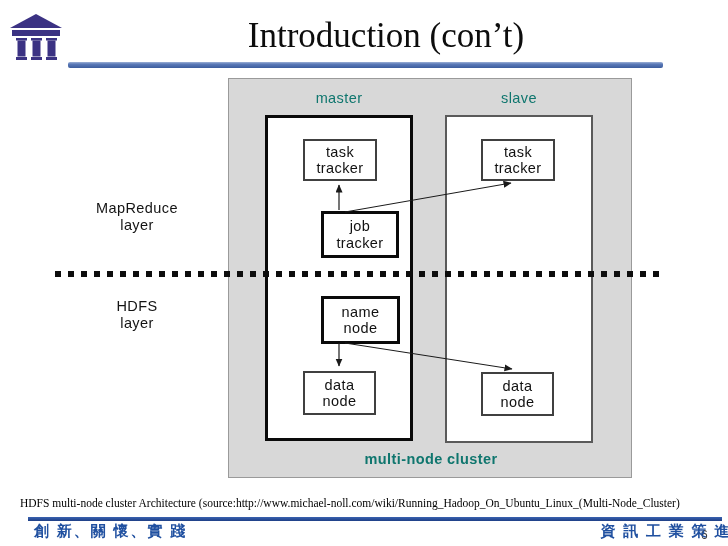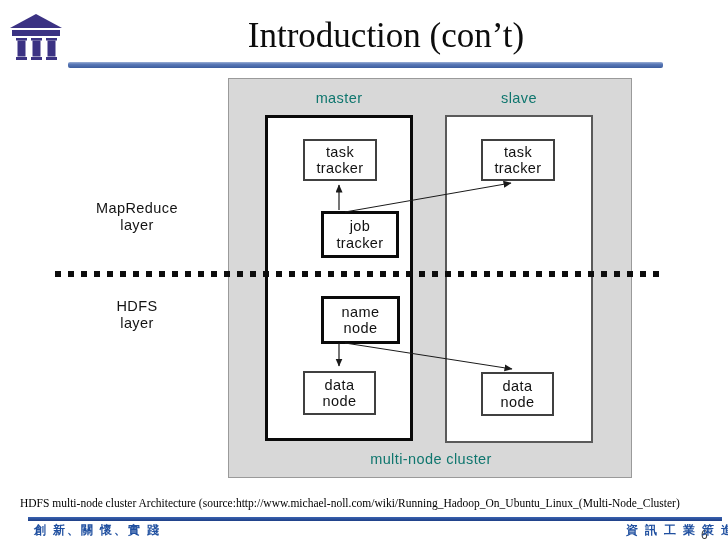--- a/index.html
+++ b/index.html
@@ -13,21 +13,21 @@
   .title-underline{position:absolute;left:68px;top:62px;width:595px;height:6px;
          background:linear-gradient(to bottom,#9db1d6 0%,#5b7ab8 35%,#3c5d9e 100%);border-radius:2px;}
 
   
   .panel{position:absolute;left:228px;top:78px;width:404px;height:400px;
          background:#d8d8d8;border:1px solid #9a9a9a;box-sizing:border-box;}
   .dlabel{position:absolute;font-size:14.5px;color:#0f766e;text-align:center;
           white-space:pre-line;line-height:1.15;letter-spacing:.4px;}
   .lbl-master{left:36px;top:11px;width:148px;}
   .lbl-slave{left:216px;top:11px;width:148px;}
-  .lbl-cluster{left:52px;top:372px;width:300px;}
+  .lbl-cluster{left:52px;top:372px;width:300px;font-weight:bold;}
   .machine{position:absolute;background:#ffffff;box-sizing:border-box;}
   .box-master{left:36px;top:36px;width:148px;height:326px;border:3px solid #0a0a0a;}
   .box-slave{left:216px;top:36px;width:148px;height:328px;border:2px solid #5a5a5a;}
   .node{position:absolute;background:#ffffff;box-sizing:border-box;display:flex;
         align-items:center;justify-content:center;text-align:center;white-space:pre-line;
         font-size:14.5px;line-height:1.12;color:#111;letter-spacing:.4px;z-index:3;}
   .thin{border:2px solid #404040;}
   .thick{border:3px solid #0a0a0a;margin-left:20px;}
   .task-master{left:74px;top:60px;width:74px;height:42px;}
   .task-slave{left:252px;top:60px;width:74px;height:42px;}
@@ -48,21 +48,21 @@
 
   
   .arrows{position:absolute;left:0;top:0;width:728px;height:546px;z-index:6;pointer-events:none;}
 
   
   .caption{position:absolute;left:20px;top:497px;width:708px;white-space:nowrap;
            font-family:"Liberation Serif",serif;font-size:11.5px;color:#000;}
   .footer-line{position:absolute;left:28px;top:517px;width:694px;height:4px;
            background:linear-gradient(to bottom,#3a62b0,#1e3f86);}
   .slogan{position:absolute;top:522px;font-family:"Liberation Serif",serif;
-          font-size:12px;font-weight:bold;color:#2050a0;letter-spacing:2px;z-index:2;}
+          font-size:15px;font-weight:bold;color:#2050a0;letter-spacing:2px;z-index:2;}
   .slogan-left{left:34px;}
   .slogan-right{right:18px;}
   .page-num{position:absolute;left:701px;top:528px;font-size:12px;color:#3a3a3a;z-index:1;
             font-family:"Liberation Sans",sans-serif;}
 </style>
 </head>
 <body>
 
 <div id="slide">
 

